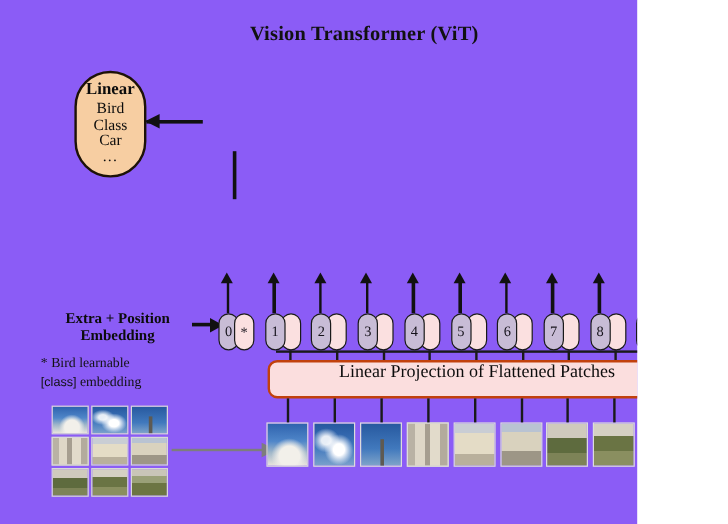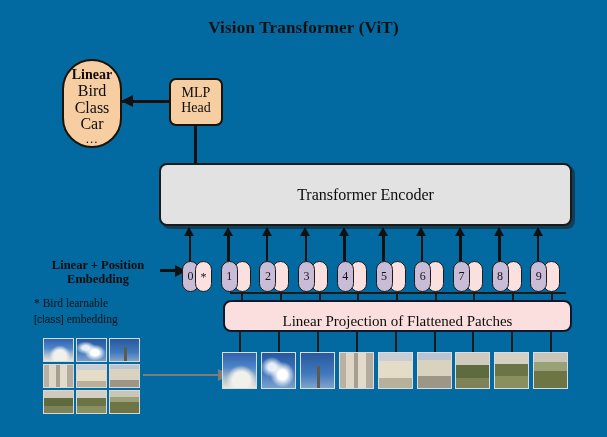--- a/index.html
+++ b/index.html
@@ -2,23 +2,23 @@
 <html><head>
 <meta charset="utf-8">
 <style>
   html, body {
     margin: 0;
     padding: 0;
     background: #ffffff;
   }
   #page {
     position: relative;
-    width: 607px;
+    width: 531px;
     height: 437px;
-    background: #0369a1;
+    background: #8b5cf6;
     overflow: hidden;
     font-family: "Liberation Serif", "DejaVu Serif", serif;
   }
 
   
   #title {
     position: absolute;
     left: 0;
     top: 18px;
     width: 607px;
@@ -45,21 +45,21 @@
     padding-top: 7px;
     color: #0c0c0c;
   }
   #class-box .cls-title {
     font-size: 14px;
     font-weight: bold;
     display: block;
     margin-bottom: 1px;
   }
   #class-box .cls-item {
-    font-size: 16px;
+    font-size: 13px;
     display: block;
   }
   #class-box .cls-dots {
     font-size: 13px;
     display: block;
     letter-spacing: 1px;
   }
 
   
   #mlp-head {
@@ -186,25 +186,25 @@
   }
 
   
   #linproj {
     position: absolute;
     left: 223px;
     top: 300px;
     width: 349px;
     height: 32px;
     background: #fbdede;
-    border: 2px solid #0f172a;
+    border: 2px solid #c2410c;
     border-radius: 8px;
     box-sizing: border-box;
     display: flex;
-    align-items: flex-end;
+    align-items: flex-start;
     justify-content: center;
     font-size: 15px;
     color: #0c0c0c;
   }
   
   #linproj-bus {
     position: absolute;
     left: 230px;
     top: 292px;
     width: 336px;
@@ -382,30 +382,23 @@
   <div id="class-box">
     <span class="cls-title">Linear</span>
     <span class="cls-item">Bird</span>
     <span class="cls-item">Class</span>
     <span class="cls-item">Car</span>
     <span class="cls-dots">...</span>
   </div>
 
   <div id="mlp-to-class"></div>
 
-  <div id="mlp-head">
-    <span>MLP</span><br>
-    <span>Head</span>
-  </div>
 
   <div id="mlp-to-enc"></div>
 
-  <div id="encoder">
-    <span>Transformer Encoder</span>
-  </div>
 
   <div id="arrow-layer">
       <div class="tok-arrow" style="left: 188.5px; top: 235px; height: 26px;"></div>
       <div class="tok-arrow" style="left: 227.2px; top: 235px; height: 26px;"></div>
       <div class="tok-arrow" style="left: 265.9px; top: 235px; height: 26px;"></div>
       <div class="tok-arrow" style="left: 304.6px; top: 235px; height: 26px;"></div>
       <div class="tok-arrow" style="left: 343.3px; top: 235px; height: 26px;"></div>
       <div class="tok-arrow" style="left: 382px; top: 235px; height: 26px;"></div>
       <div class="tok-arrow" style="left: 420.7px; top: 235px; height: 26px;"></div>
       <div class="tok-arrow" style="left: 459.4px; top: 235px; height: 26px;"></div>
@@ -466,21 +459,21 @@
       <div class="tok-stem" style="left: 550.8px; top: 292px; height: 11px;"></div>
     </div>
 
   <div id="linproj-bus"></div>
 
   <div id="linproj">
     <span>Linear Projection of Flattened Patches</span>
   </div>
 
   <div id="patchpos-label">
-    <span>Linear + Position</span><br>
+    <span>Extra + Position</span><br>
     <span>Embedding</span>
   </div>
   <div id="label-arrow"></div>
 
   <div id="extra-label">
     <span>* Bird learnable</span><br>
     <span class="mono">[class]</span><span> embedding</span>
   </div>
 
   <div id="patch-grid">

